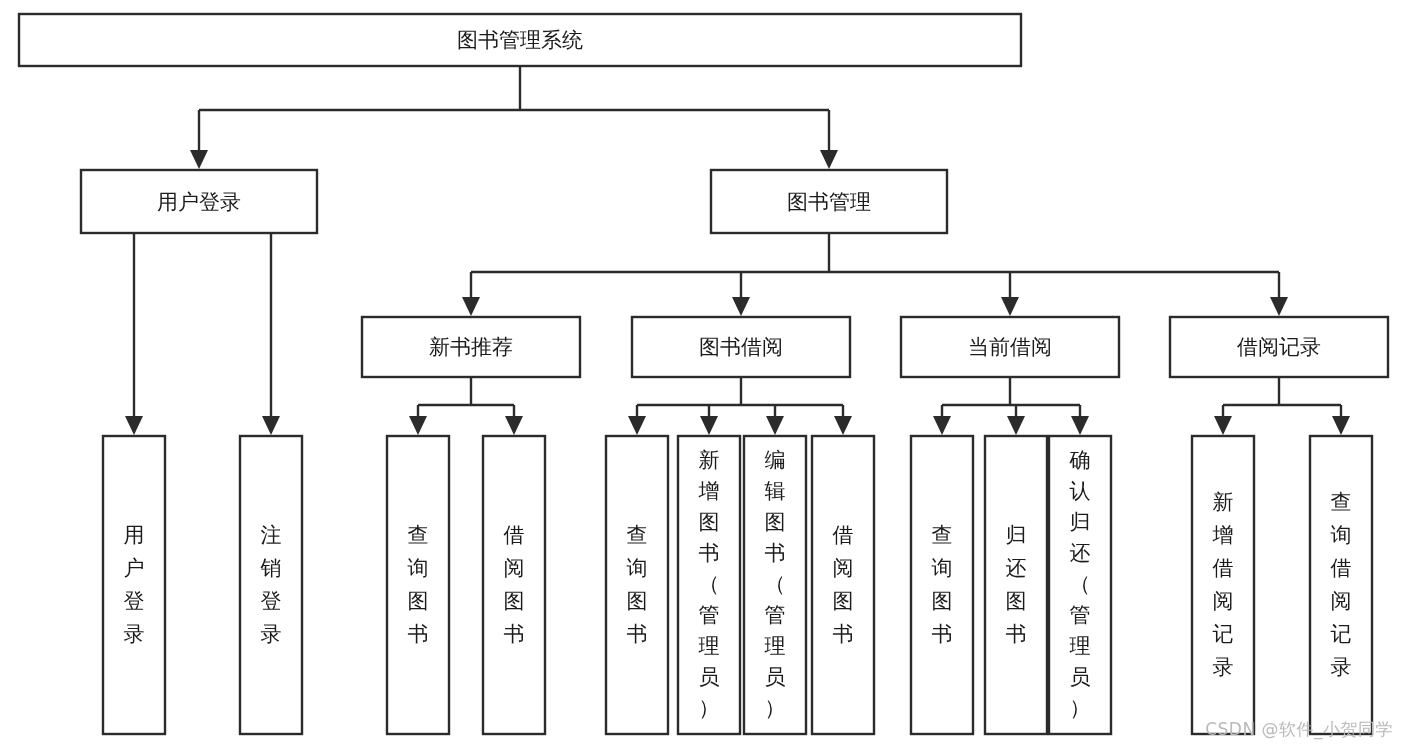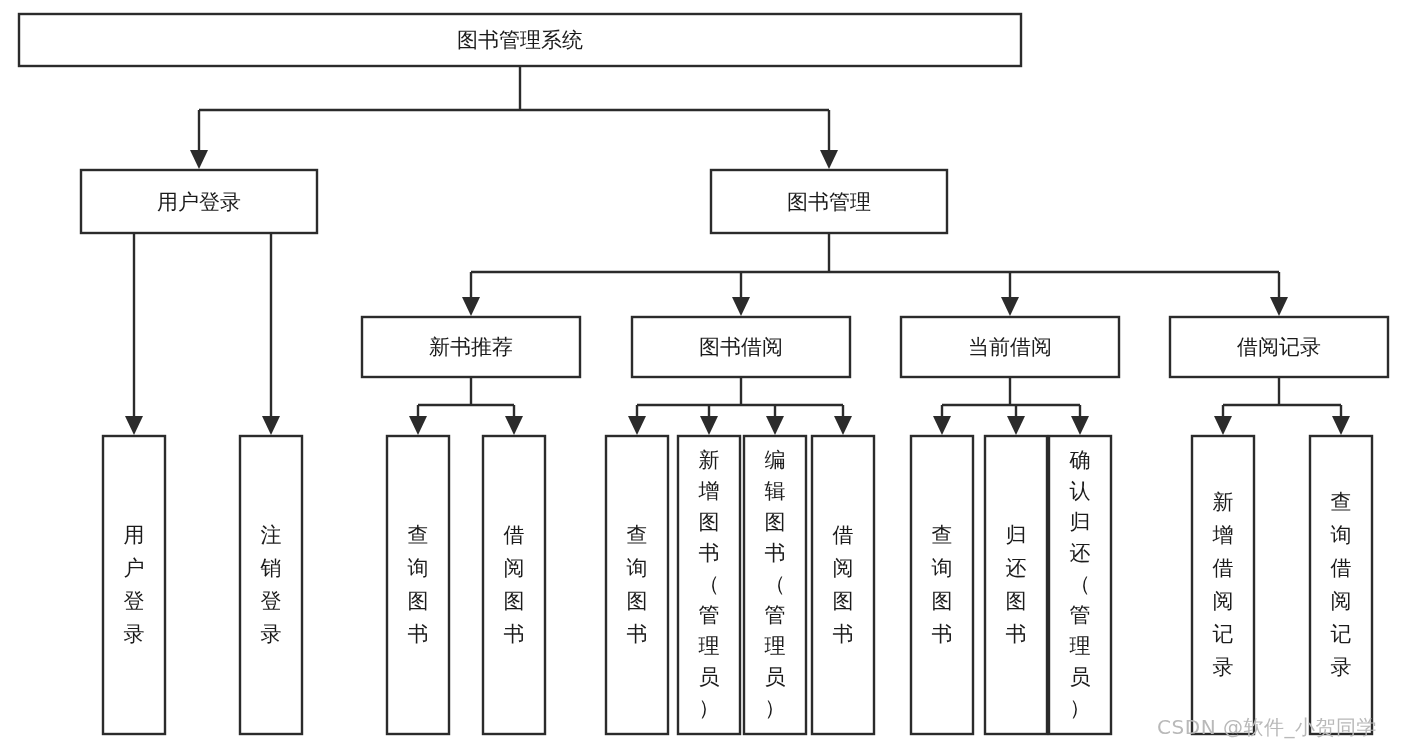--- a/index.html
+++ b/index.html
@@ -49,24 +49,24 @@
     dominant-baseline: middle;
   }
   .node-label-v {
     font-family: "DejaVu Sans", "Liberation Sans", sans-serif;
     font-size: 21px;
     fill: #1b1b1b;
     text-anchor: middle;
   }
   .watermark {
     position: absolute;
-    right: 28px;
+    right: 12px;
     bottom: 6px;
     font-family: "DejaVu Sans", "Liberation Sans", sans-serif;
-    font-size: 20px;
+    font-size: 17px;
     color: #b9b9b9;
     letter-spacing: 0.5px;
     white-space: nowrap;
     user-select: none;
     margin-top: 43px;
   }
 </style>
 </head>
 <body>
 

